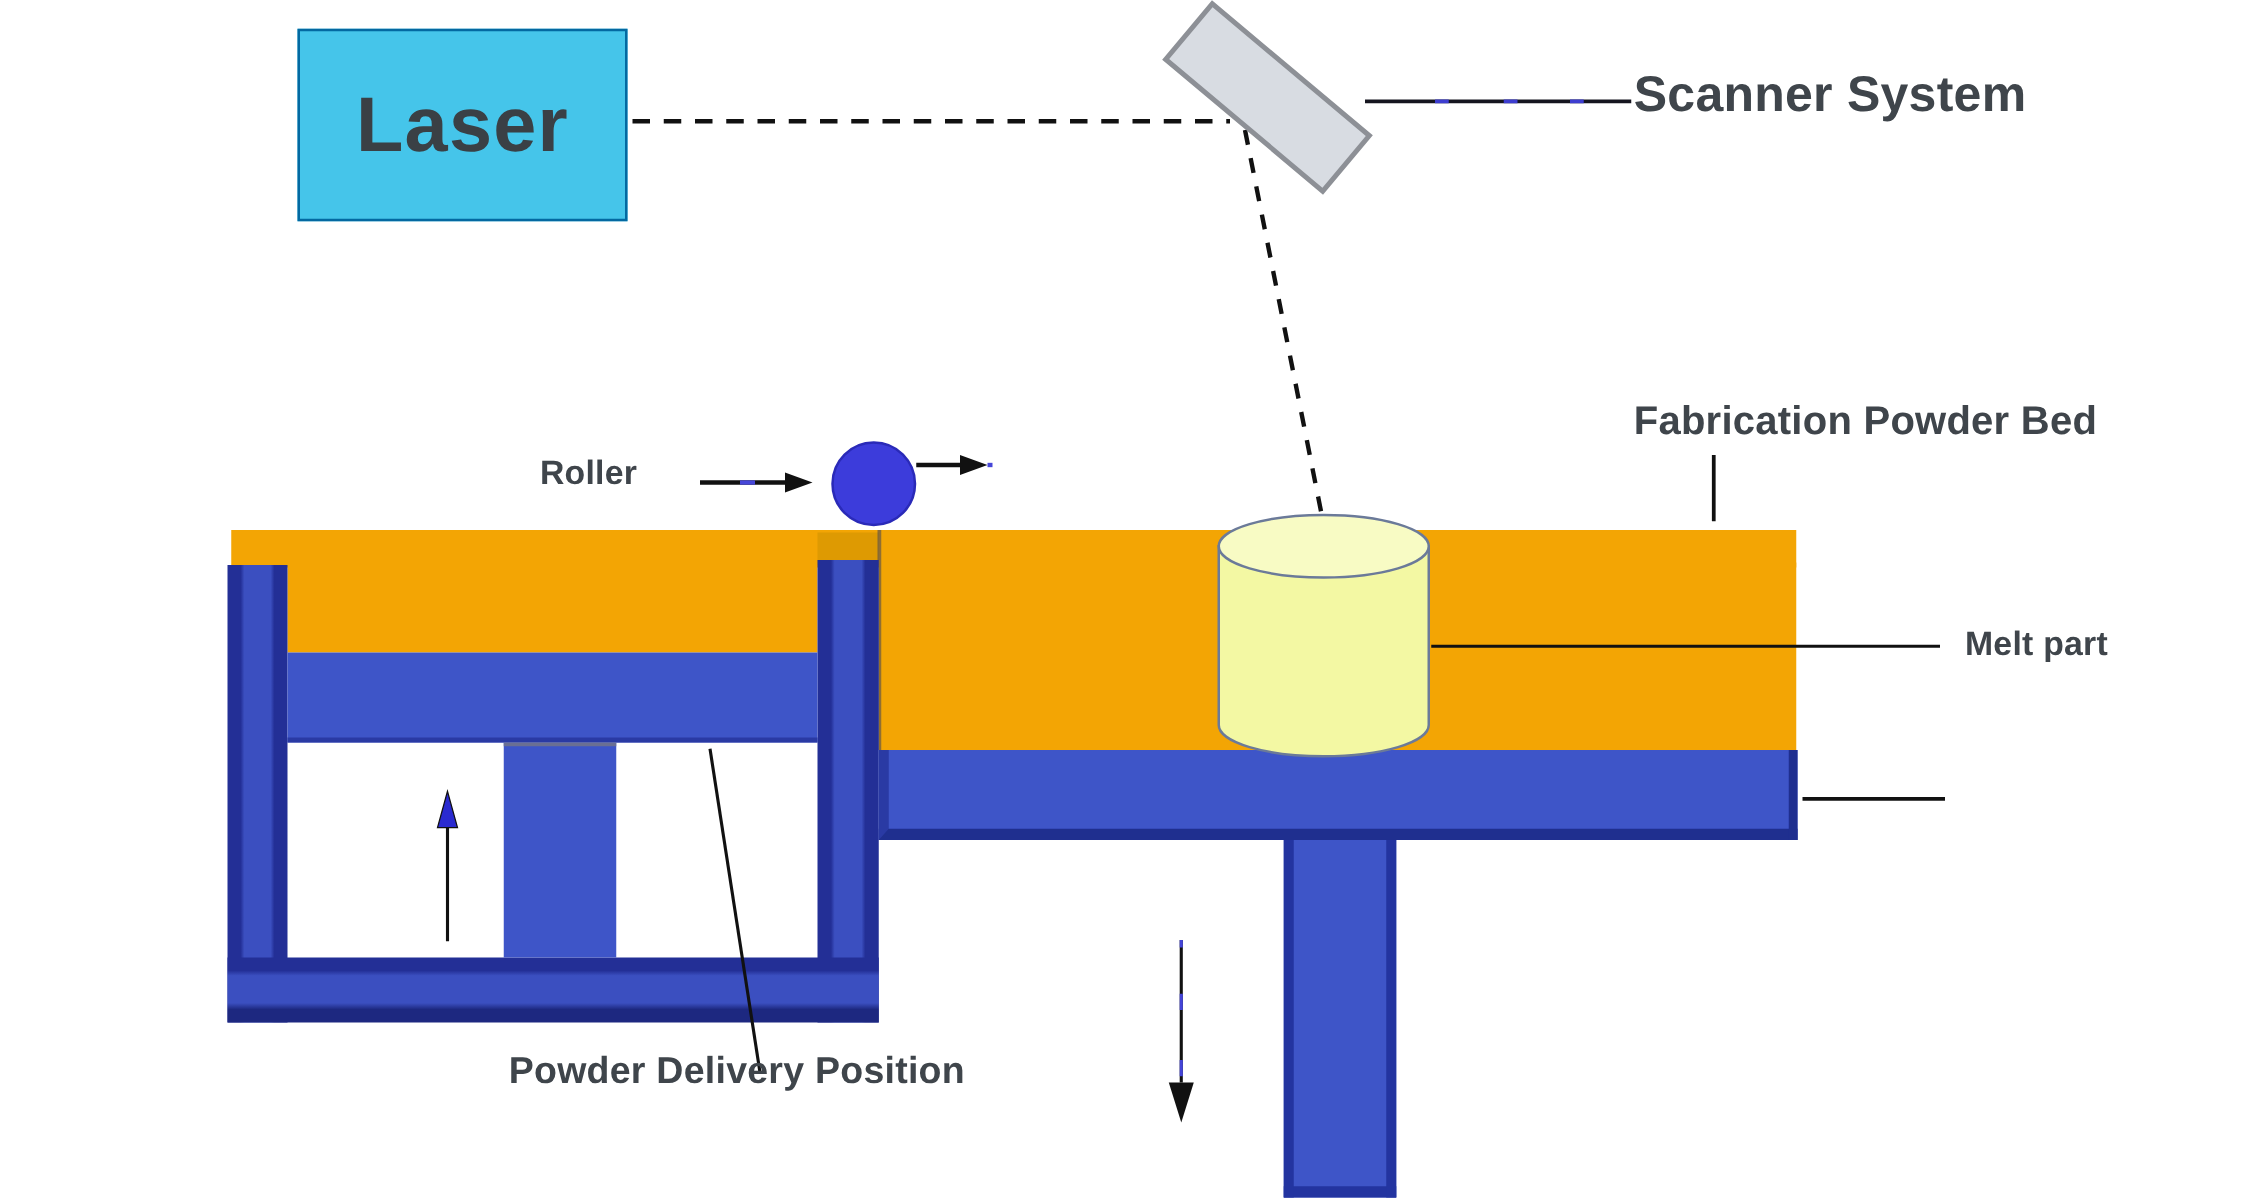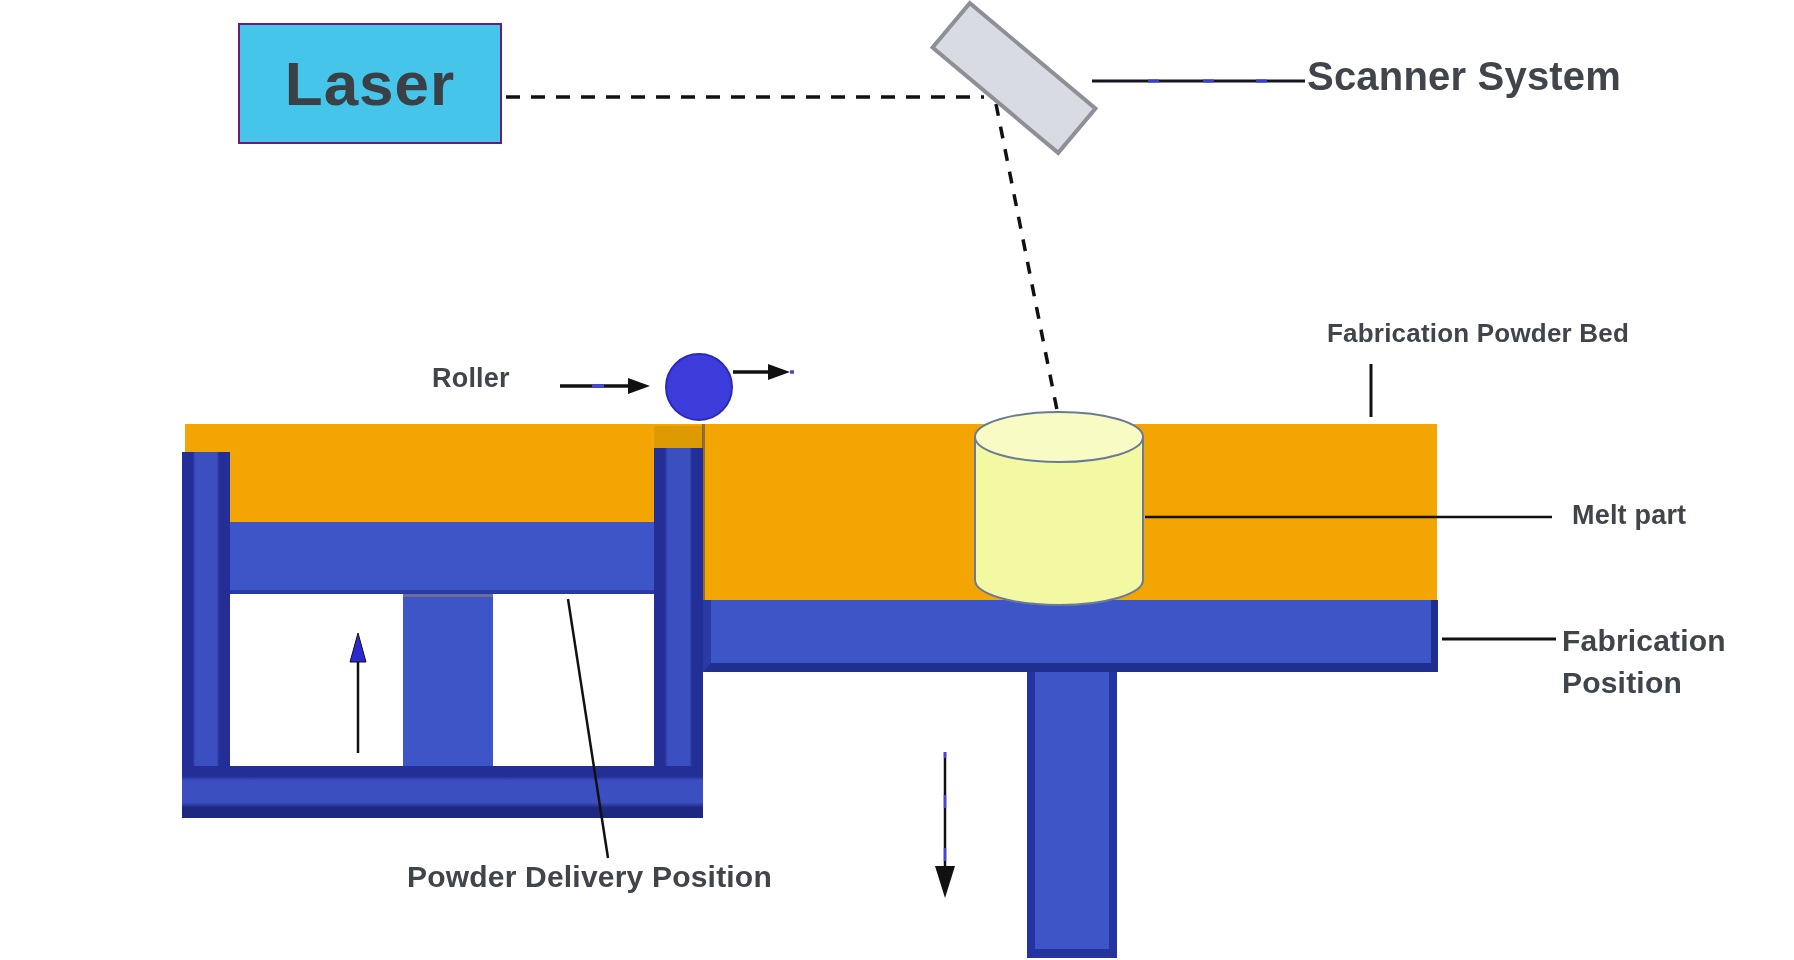--- a/index.html
+++ b/index.html
@@ -7,22 +7,22 @@
     position:relative;width:1794px;height:960px;background:#ffffff;
     font-family:"Liberation Sans", sans-serif;overflow:hidden;
   }
   .abs{position:absolute;}
   .label{
     position:absolute;color:#3F454B;font-weight:bold;white-space:nowrap;
     letter-spacing:.2px;
   }
   
   #laser-box{
-    left:238px;top:23px;width:264px;height:121px;background:#45C5EA;
-    border:2px solid #701a75;box-sizing:border-box;
+    left:238px;top:23px;width:264px;height:154px;background:#45C5EA;
+    border:2px solid #0369a1;box-sizing:border-box;
     display:flex;align-items:center;justify-content:center;
   }
   #laser-box .laser-text{
     color:#3A4045;font-weight:bold;font-size:62px;letter-spacing:1px;
   }
   
   #powder-strip{left:185px;top:424px;width:1252px;height:30px;background:#F3A504;}
   #left-bed{left:230px;top:450px;width:424px;height:72px;background:#F3A504;}
   #right-bed{left:703px;top:450px;width:734px;height:150px;background:#F3A504;}
   #divider-cap{left:654px;top:426px;width:49px;height:26px;background:#DE9A02;}
@@ -36,24 +36,24 @@
   
   #left-plate{left:230px;top:522px;width:424px;height:72px;background:#3E55C8;border-bottom:4px solid #2A3AA4;box-sizing:border-box;}
   #left-stem{left:403px;top:594px;width:90px;height:172px;background:#3E55C8;border-top:3px solid #6A6F93;box-sizing:border-box;}
   #right-plate{left:703px;top:600px;width:735px;height:72px;background:#3E55C8;box-sizing:border-box;
     border-left:8px solid #2A3AA4;border-right:7px solid #1F2F8F;border-bottom:9px solid #1F2F8F;}
   #right-stem{left:1027px;top:672px;width:90px;height:286px;background:#3E55C8;box-sizing:border-box;
     border-left:8px solid #2334A0;border-right:8px solid #2334A0;border-bottom:9px solid #2334A0;}
   
   #roller-label{left:432px;top:363px;font-size:27px;}
   #scanner-label{left:1307px;top:54px;font-size:40px;}
-  #fab-bed-label{left:1307px;top:318px;font-size:26px;margin-left:20px;}
+  #fab-bed-label{left:1307px;top:318px;font-size:32px;}
   #melt-label{left:1572px;top:500px;font-size:27px;text-align:right;}
   #fab-pos-label{left:1562px;top:620px;font-size:30px;line-height:42px;}
-  #powder-delivery-label{left:407px;top:860px;font-size:30px;}
+  #powder-delivery-label{left:407px;top:840px;font-size:30px;}
   #overlay{left:0;top:0;width:1794px;height:960px;pointer-events:none;}
 </style>
 </head>
 <body>
 
 <div id="canvas">
 
   <div id="laser-box" class="abs">
     <span class="laser-text">Laser</span>
   </div>
@@ -118,19 +118,15 @@
       <path d="M945 752 V866" stroke="#111111" stroke-width="2.5" fill="none"></path>
       <path d="M945 795 v13 M945 848 v13 M945 752 v6" stroke="#4444D8" stroke-width="2.5" fill="none"></path>
       <polygon points="945,898 935,866 955,866" fill="#111111"></polygon>
     </g>
   </svg>
 
   <div id="roller-label" class="label">Roller</div>
   <div id="scanner-label" class="label">Scanner System</div>
   <div id="fab-bed-label" class="label">Fabrication Powder Bed</div>
   <div id="melt-label" class="label">Melt part</div>
-  <div id="fab-pos-label" class="label">
-    <div>Fabrication</div>
-    <div>Position</div>
-  </div>
   <div id="powder-delivery-label" class="label">Powder Delivery Position</div>
 
 </div>
 
 </body></html>

